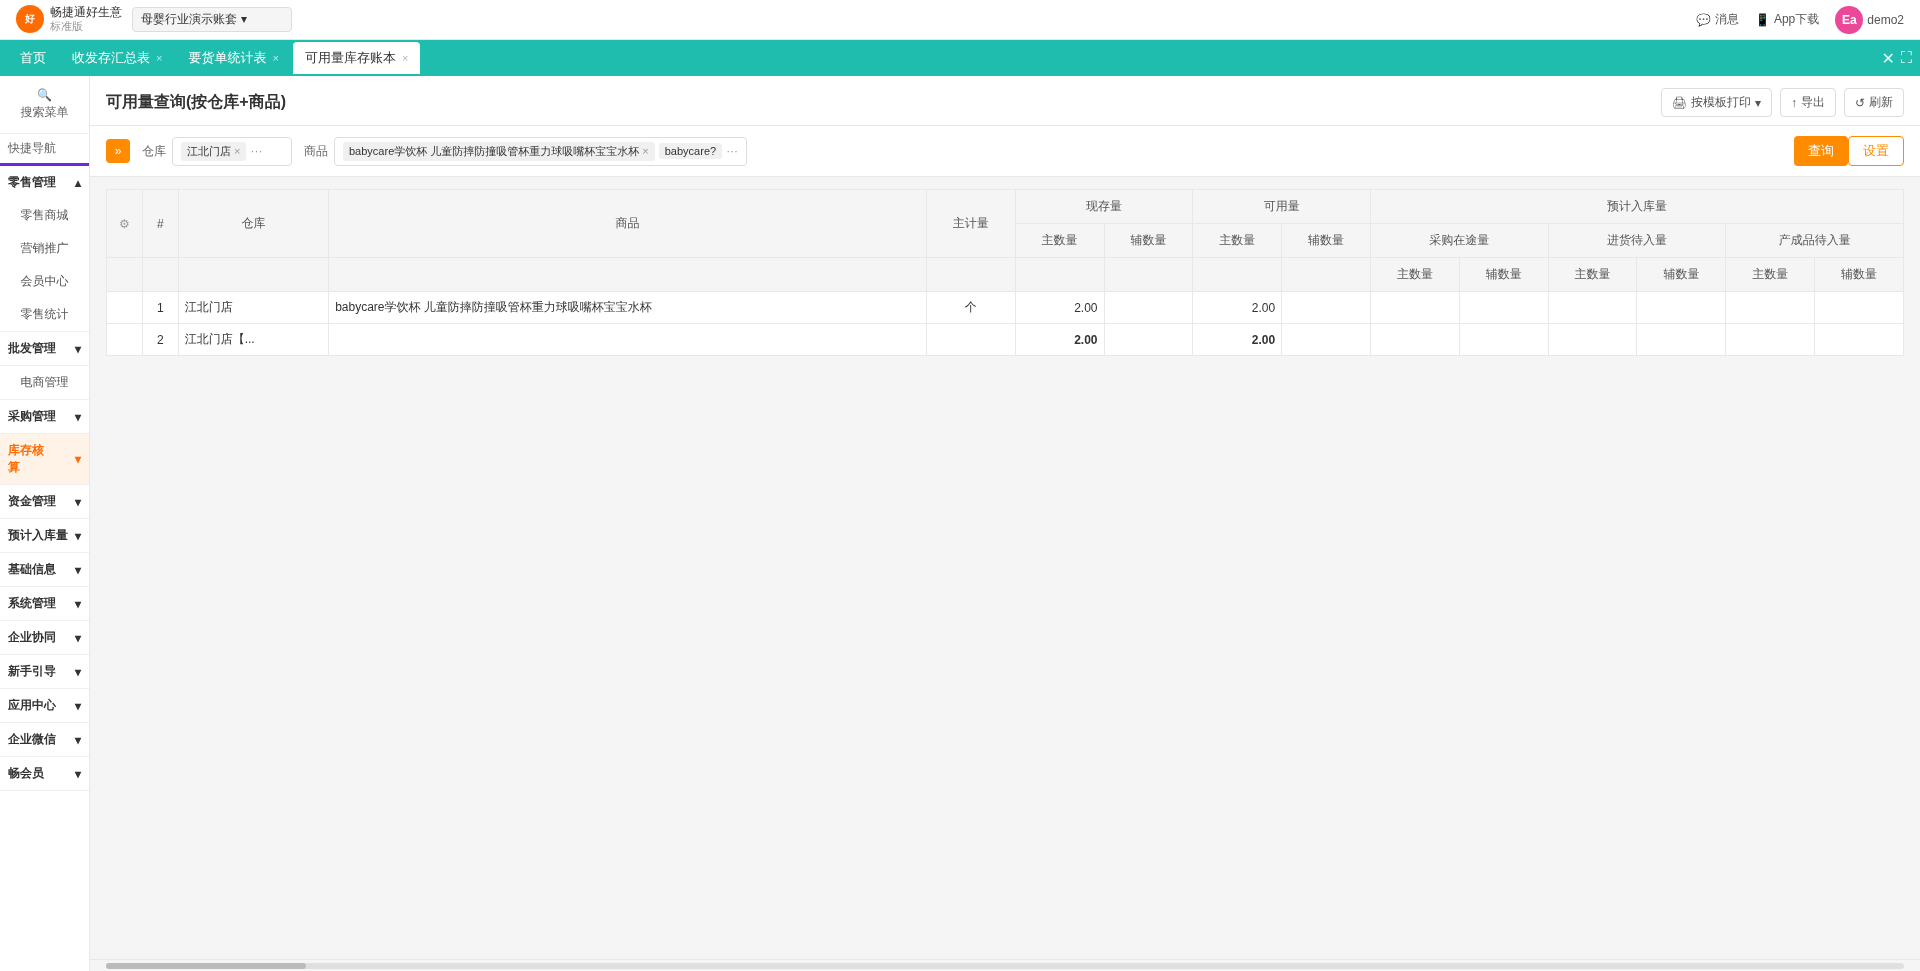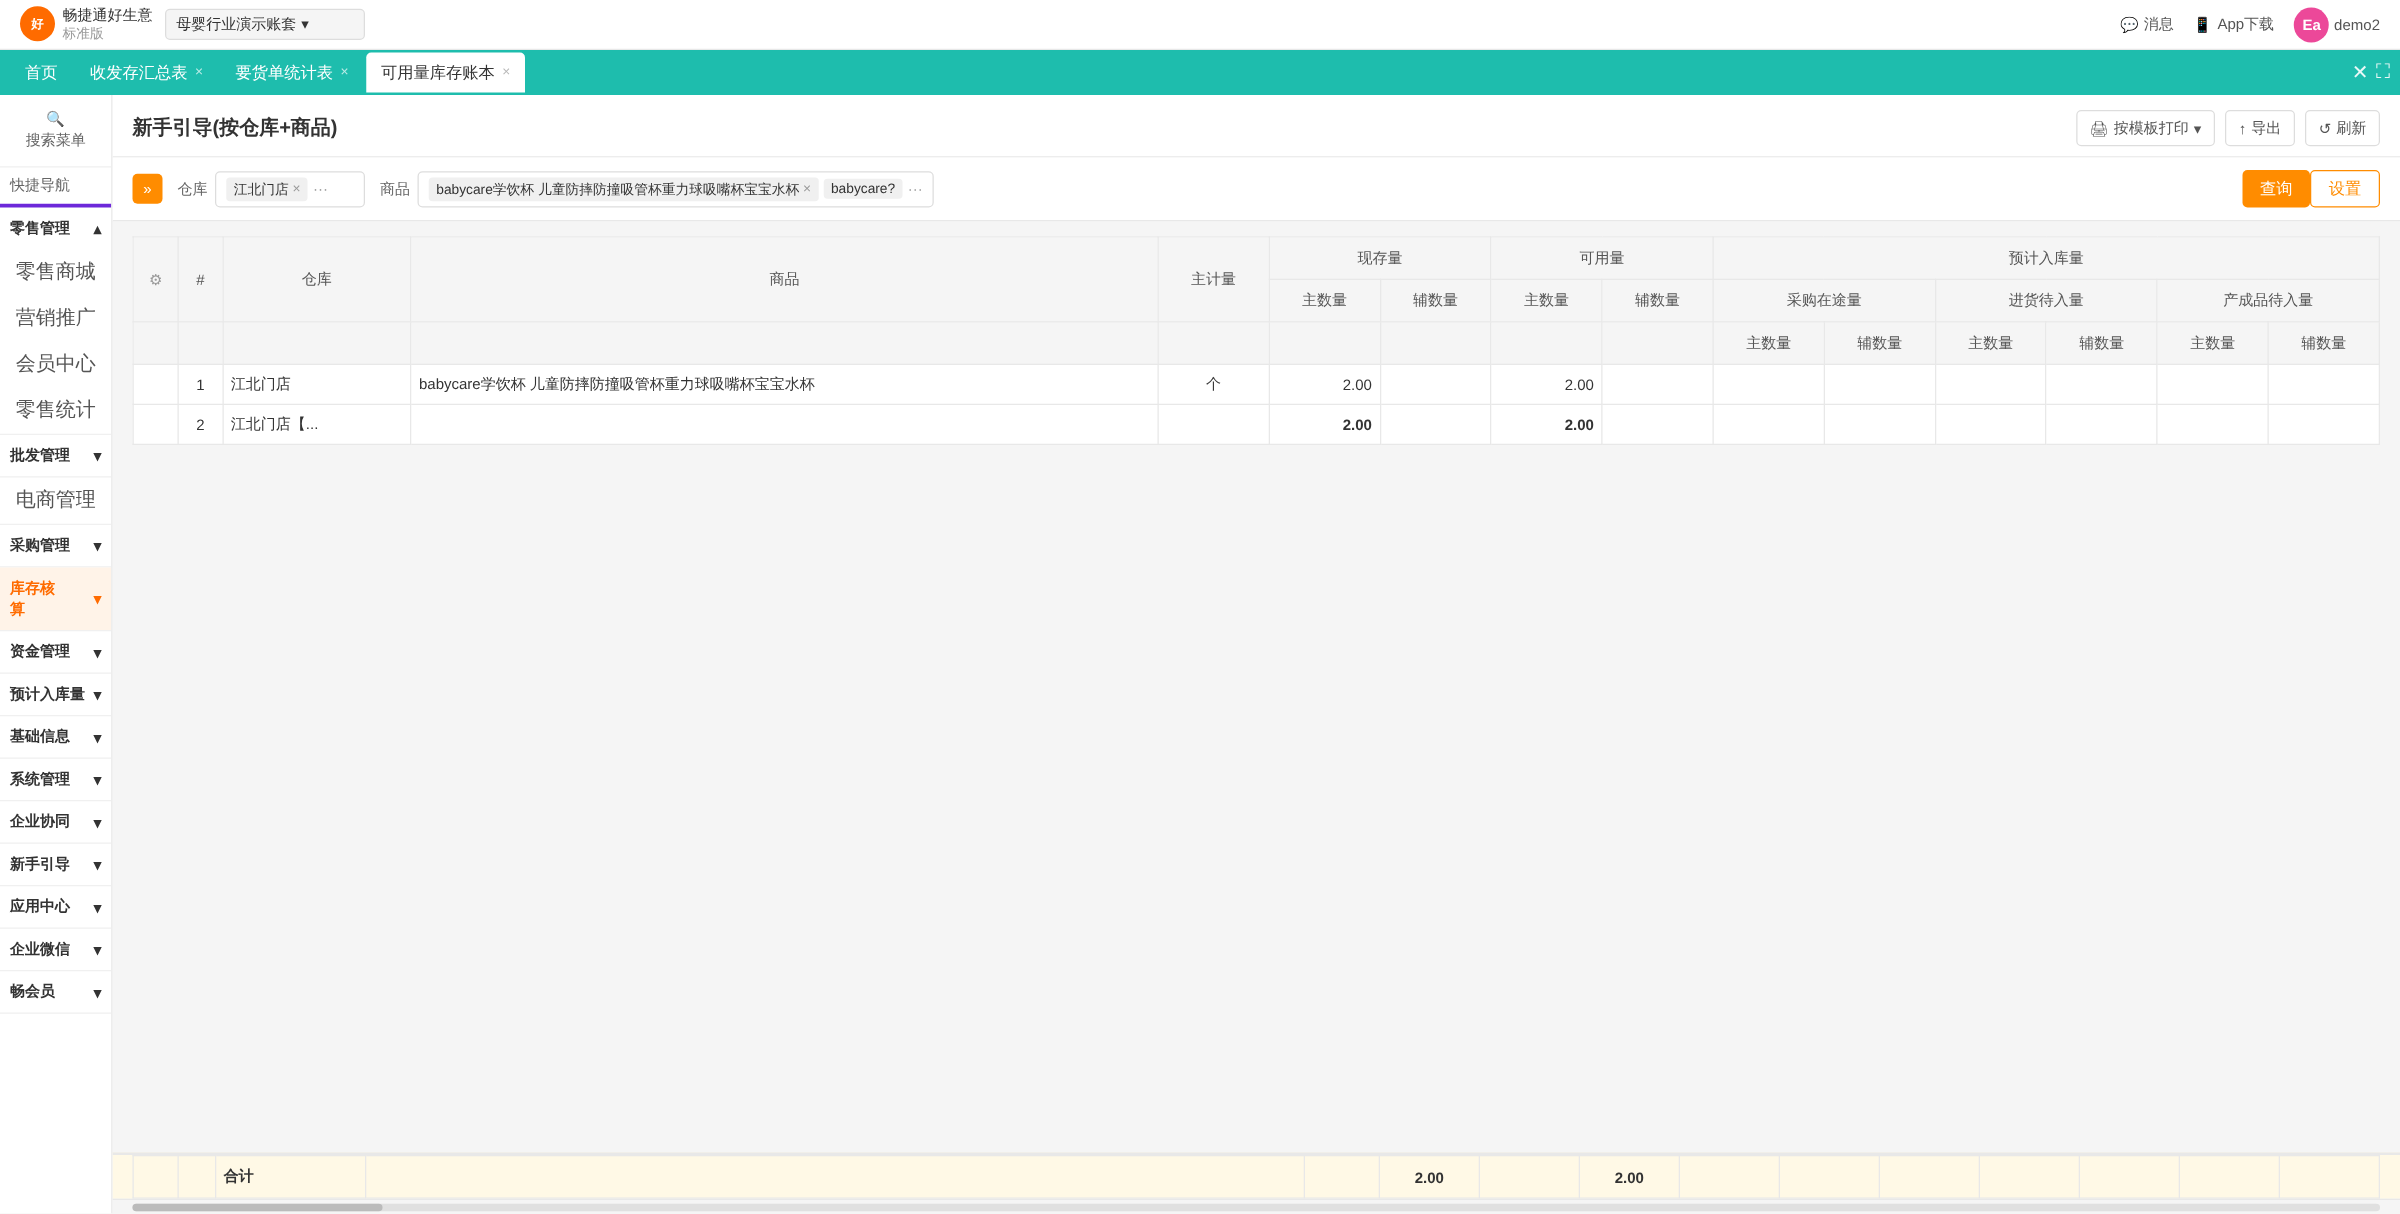--- a/index.html
+++ b/index.html
@@ -30,21 +30,21 @@
     
     .main-layout { display: flex; flex: 1; overflow: hidden; }
 
     
     .sidebar { width: 90px; background: #fff; border-right: 1px solid #e8e8e8; display: flex; flex-direction: column; overflow-y: auto; flex-shrink: 0; }
     .sidebar-search { padding: 8px; border-bottom: 1px solid #f0f0f0; }
     .sidebar-search-btn { width: 100%; background: none; border: none; cursor: pointer; color: #666; font-size: 12px; padding: 4px; display: flex; flex-direction: column; align-items: center; gap: 2px; }
     .sidebar-nav-btn { padding: 6px 8px; cursor: pointer; font-size: 12px; color: #666; border-bottom: 3px solid #6d28d9; }
     .sidebar-section { border-bottom: 1px solid #f0f0f0; }
     .sidebar-section-header { padding: 8px; display: flex; align-items: center; justify-content: space-between; cursor: pointer; font-size: 12px; color: #333; font-weight: bold; }
-    .sidebar-item { padding: 8px 12px; cursor: pointer; font-size: 16px; color: #555; text-align: center; }
+    .sidebar-item { padding: 8px 12px; cursor: pointer; font-size: 12px; color: #555; text-align: center; }
 
     
     .content-area { flex: 1; overflow: hidden; display: flex; flex-direction: column; }
 
     
     .page-header { background: #fff; padding: 12px 16px 8px; border-bottom: 1px solid #e8e8e8; display: flex; align-items: center; justify-content: space-between; flex-shrink: 0; }
     .page-title { font-size: 16px; font-weight: bold; color: #333; }
     .page-header-actions { display: flex; align-items: center; gap: 8px; }
     .header-action-btn { display: flex; align-items: center; gap: 4px; padding: 5px 10px; border: 1px solid #ddd; border-radius: 4px; background: #fff; cursor: pointer; font-size: 12px; color: #555; }
 
@@ -252,21 +252,21 @@
       <div class="sidebar-section-header">
         <span>畅会员</span>
         <span>▾</span>
       </div>
     </div>
   </div>
 
   <div class="content-area">
 
     <div class="page-header">
-      <div class="page-title">新手引导(按仓库+商品)</div>
+      <div class="page-title">可用量查询(按仓库+商品)</div>
       <div class="page-header-actions">
         <button class="header-action-btn">
           <span>🖨</span>
           <span>按模板打印</span>
           <span>▾</span>
         </button>
         <button class="header-action-btn">
           <span>↑</span>
           <span>导出</span>
         </button>
@@ -384,43 +384,20 @@
             <td></td>
             <td></td>
             <td></td>
             <td></td>
             <td></td>
           </tr>
         </tbody>
       </table>
     </div>
 
-    <div class="table-footer">
-      <table class="footer-table">
-        <tbody>
-            <tr>
-          <td style="width:36px;"></td>
-          <td style="width:30px;"></td>
-          <td class="footer-label" style="width:120px;">合计</td>
-          <td style="min-width:280px;"></td>
-          <td style="width:60px;"></td>
-          <td class="number-cell" style="width:80px;"><strong>2.00</strong></td>
-          <td style="width:80px;"></td>
-          <td class="number-cell" style="width:80px;"><strong>2.00</strong></td>
-          <td style="width:80px;"></td>
-          <td style="width:80px;"></td>
-          <td style="width:80px;"></td>
-          <td style="width:80px;"></td>
-          <td style="width:80px;"></td>
-          <td style="width:80px;"></td>
-          <td style="width:80px;"></td>
-        </tr>
-      </tbody>
-        </table>
-    </div>
 
     <div class="scroll-bar-area">
       <div class="scroll-track">
         <div class="scroll-thumb"></div>
       </div>
     </div>
 
   </div>
 </div>
 

